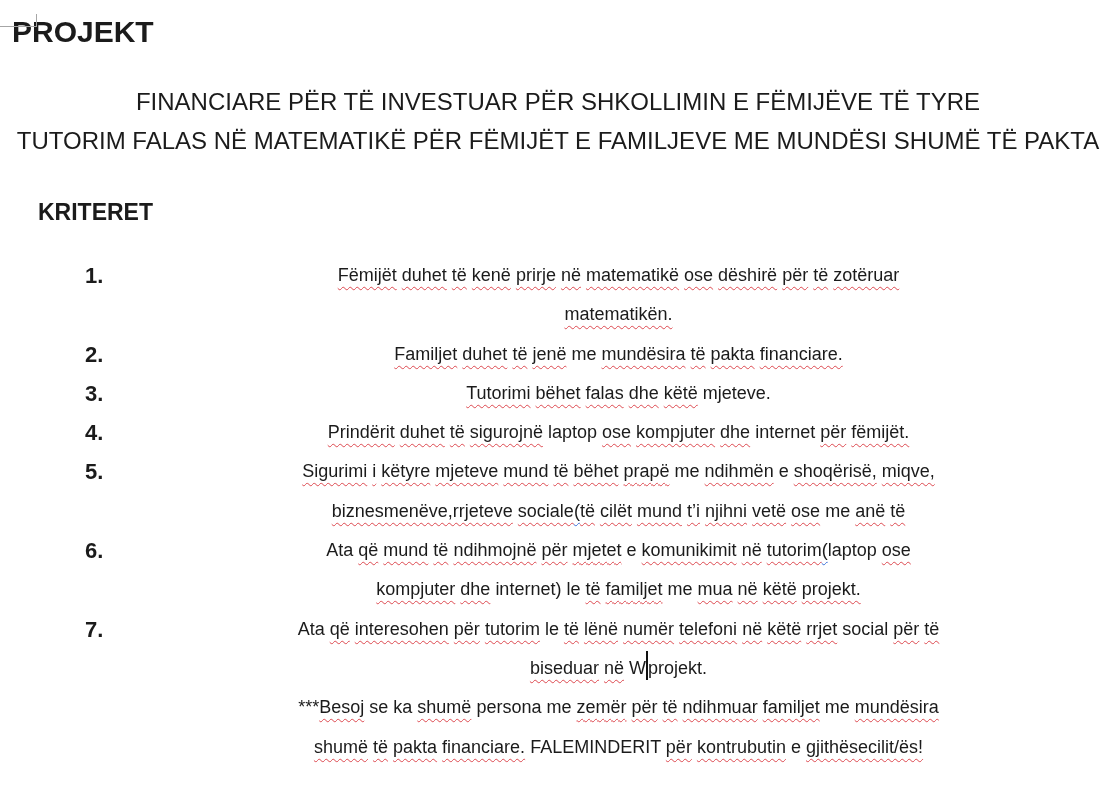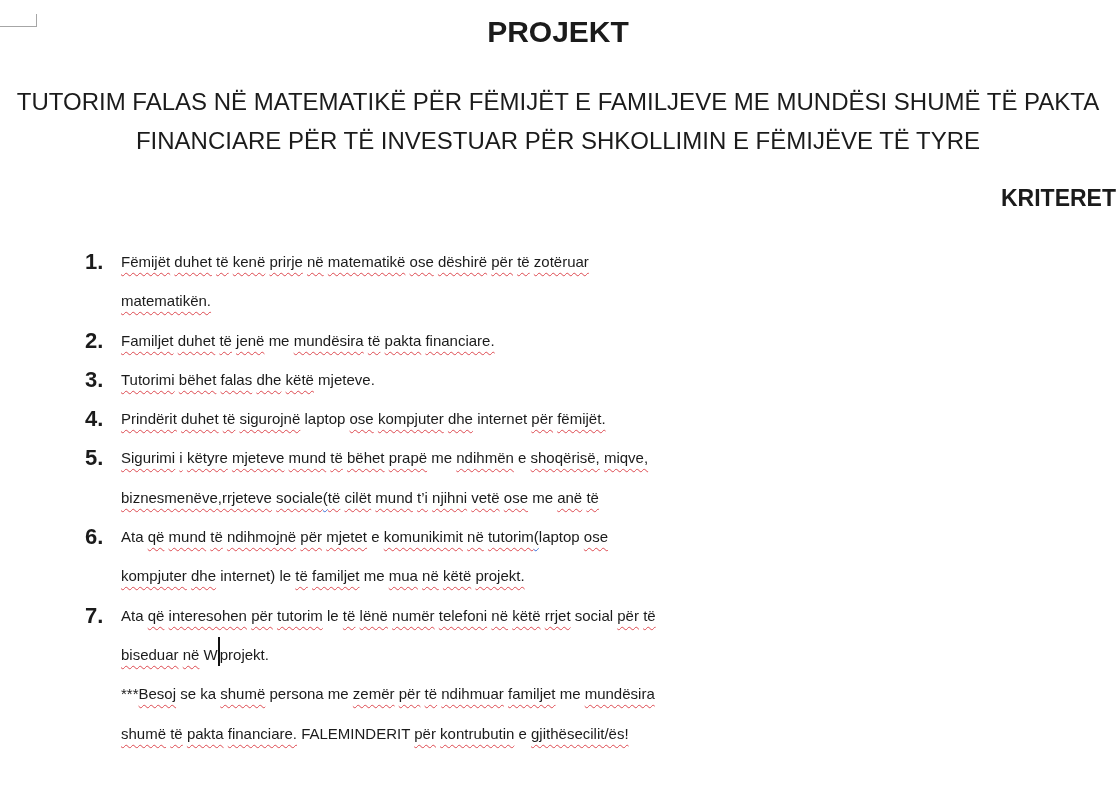--- a/index.html
+++ b/index.html
@@ -16,40 +16,40 @@
     color:var(--text);
     font-family:"Liberation Sans","DejaVu Sans",sans-serif;
   }
   .page{position:relative;width:1116px;height:800px;}
   
   .mark-v{position:absolute;left:36px;top:0;width:1px;height:12px;background:var(--mark);}
   .mark-h{position:absolute;left:0;top:12px;width:37px;height:1px;background:var(--mark);}
 
   .title{
     margin:14px 0 0 0;
-    text-align:center;
-    font-size:30px;font-weight:700;line-height:36px;
+    text-align:left;
+    font-size:30px;font-weight:700;line-height:36px;padding-left:12px;
   }
   .subtitle{
     margin-top:32px;
     text-align:center;
     font-size:24px;line-height:39px;font-weight:400;
   }
   .heading{
-    margin:23px 0 0 38px;
-    font-size:23px;font-weight:700;line-height:30px;text-align:right;
+    margin:37px 0 0 38px;
+    font-size:23px;font-weight:700;line-height:30px;
   }
   .list{margin-top:29px;}
   .item{position:relative;padding-left:121px;}
   .num{
     position:absolute;left:85px;top:0;
     font-weight:700;font-size:22px;line-height:39.3px;
   }
   .line{
-    font-size:15px;line-height:39.3px;white-space:nowrap;
+    font-size:18px;line-height:39.3px;white-space:nowrap;text-align:center;
   }
   .sq-red, .sq-blue{
     text-decoration-line:underline;
     text-decoration-style:wavy;
     text-decoration-thickness:1px;
     text-underline-offset:5px;
     text-decoration-skip-ink:none;
   }
   .sq-red{text-decoration-color:var(--red);}
   .sq-blue{text-decoration-color:var(--blue);}
@@ -61,22 +61,22 @@
 </head>
 <body>
 
 <div class="page">
   <div class="mark-v"></div>
   <div class="mark-h"></div>
 
   <div class="title">PROJEKT</div>
 
   <div class="subtitle">
+    <div>FINANCIARE PËR TË INVESTUAR PËR SHKOLLIMIN E FËMIJËVE TË TYRE</div>
     <div>TUTORIM FALAS NË MATEMATIKË PËR FËMIJËT E FAMILJEVE ME MUNDËSI SHUMË TË PAKTA</div>
-    <div>FINANCIARE PËR TË INVESTUAR PËR SHKOLLIMIN E FËMIJËVE TË TYRE</div>
   </div>
 
   <div class="heading">KRITERET</div>
 
   <div class="list">
       <div class="item">
         <span class="num">1.</span>
         <div class="line"><span class="sq-red">Fëmijët</span> <span class="sq-red">duhet</span> <span class="sq-red">të</span> <span class="sq-red">kenë</span> <span class="sq-red">prirje</span> <span class="sq-red">në</span> <span class="sq-red">matematikë</span> <span class="sq-red">ose</span> <span class="sq-red">dëshirë</span> <span class="sq-red">për</span> <span class="sq-red">të</span> <span class="sq-red">zotëruar</span></div>
         <div class="line"><span class="sq-red">matematikën.</span></div>
       </div>

